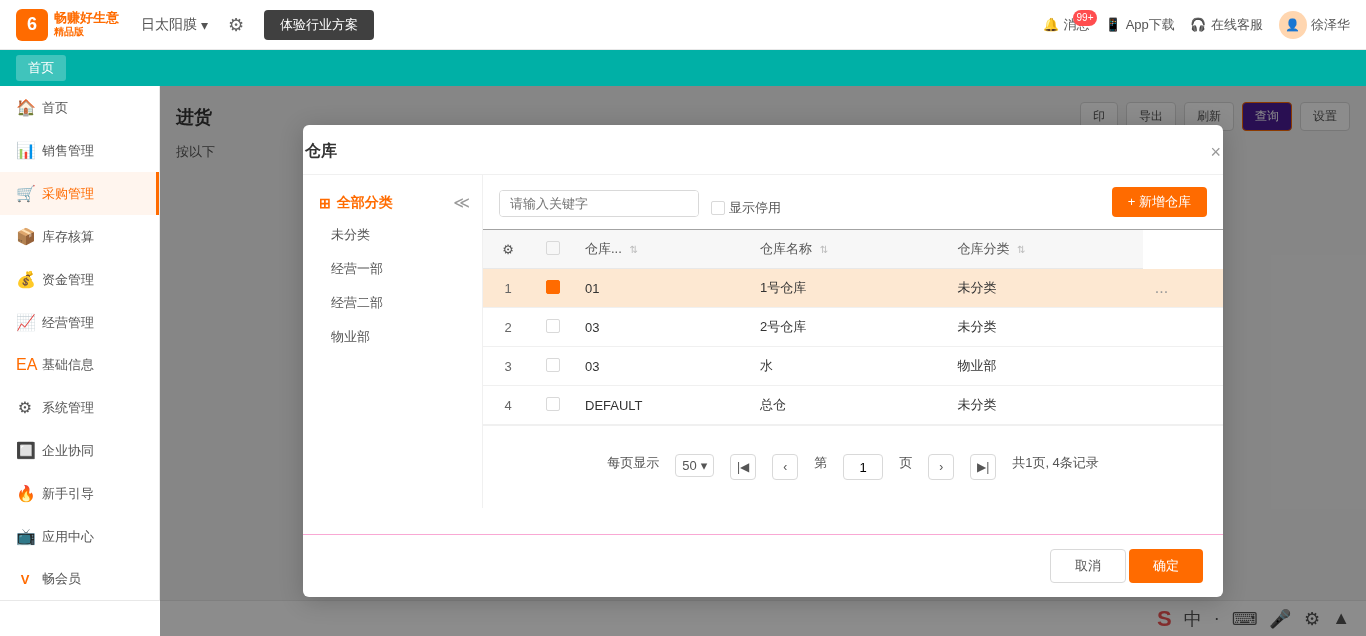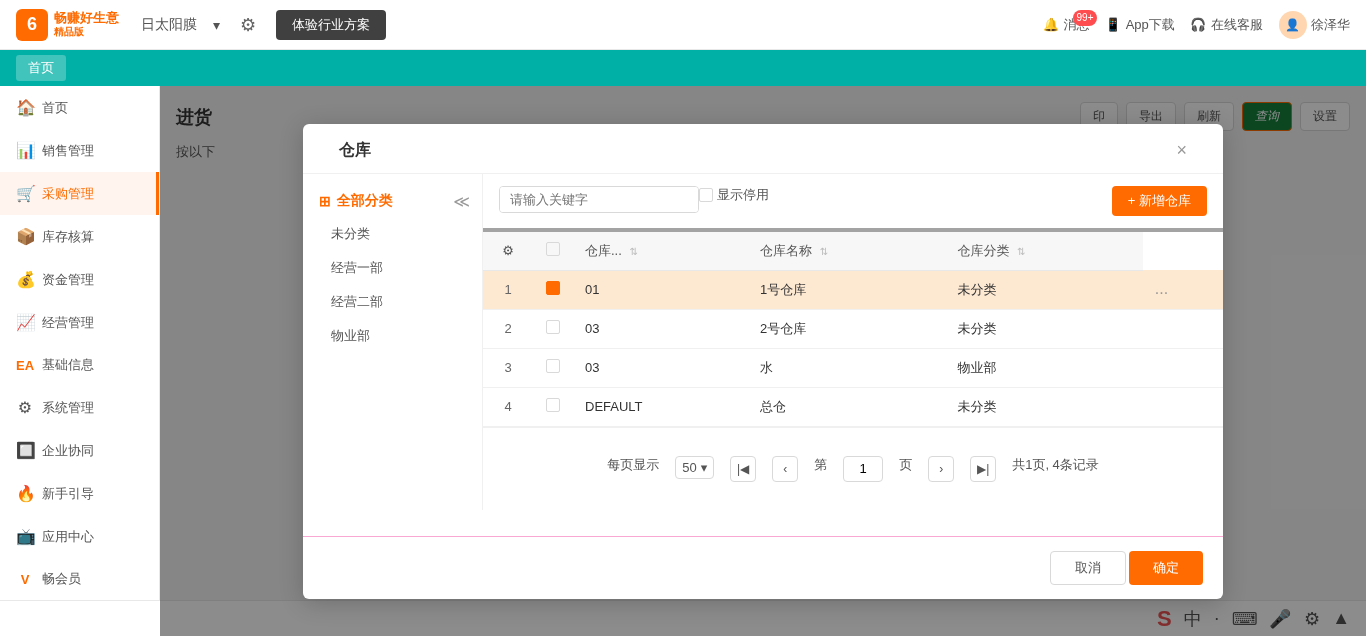--- a/index.html
+++ b/index.html
@@ -21,21 +21,21 @@
       color: #ff6b00; font-weight: bold; font-size: 15px;
     }
     .logo-icon {
       width: 32px; height: 32px; background: #ff6b00; border-radius: 6px;
       display: flex; align-items: center; justify-content: center;
       color: #fff; font-size: 18px; font-weight: bold;
     }
     .logo-text { font-size: 13px; color: #ff6b00; line-height: 1.2; }
     .logo-badge { font-size: 10px; color: #ff6b00; }
     .topbar-selector {
-      display: flex; align-items: center; gap: 16px;
+      display: flex; align-items: center; gap: 4px;
       color: #333; font-size: 14px; cursor: pointer; margin-left: 10px;
     }
     .topbar-selector span { color: #555; }
     .topbar-gear {
       width: 32px; height: 32px; display: flex; align-items: center; justify-content: center;
       cursor: pointer; color: #666; font-size: 18px;
     }
     .topbar-btn {
       background: #404040; color: #fff; border: none; padding: 6px 16px;
       border-radius: 4px; cursor: pointer; font-size: 13px;
@@ -99,21 +99,21 @@
       background: rgba(0,0,0,0.45); z-index: 100;
       display: flex; align-items: center; justify-content: center;
     }
     .modal {
       background: #fff; border-radius: 6px; width: 920px;
       max-height: 560px; box-shadow: 0 4px 24px rgba(0,0,0,0.2);
       display: flex; flex-direction: column;
     }
     .modal-header {
       display: flex; align-items: center; justify-content: space-between;
-      padding: 16px 36px 12px;
+      padding: 16px 2px 12px;
       border-bottom: 1px solid #f0f0f0;
     }
     .modal-title { font-size: 16px; font-weight: bold; color: #333; }
     .modal-close {
       cursor: pointer; color: #999; font-size: 18px; line-height: 1;
     }
     .modal-body { display: flex; flex: 1; overflow: hidden; }
 
     
     .cat-sidebar {
@@ -131,22 +131,22 @@
     }
     .cat-grid-icon { font-size: 14px; }
     .cat-collapse { color: #999; font-size: 16px; }
     .cat-item {
       padding: 8px 16px 8px 28px; cursor: pointer; color: #555; font-size: 13px;
     }
 
     
     .table-area { flex: 1; display: flex; flex-direction: column; overflow: hidden; }
     .table-toolbar {
-      padding: 12px 16px; display: flex; align-items: flex-start; gap: 0;
-      border-bottom: 4px solid #a3a3a3;
+      padding: 12px 16px; display: flex; align-items: flex-end; gap: 12px;
+      border-bottom: 1px solid #a3a3a3;
     }
     .search-box {
       display: flex; align-items: center; border: 1px solid #d9d9d9;
       border-radius: 4px; overflow: hidden; width: 200px;
     }
     .search-input {
       border: none; outline: none; padding: 5px 10px;
       font-size: 13px; flex: 1; color: #999;
     }
     .search-btn {
@@ -223,21 +223,21 @@
     .page-title-bar {
       display: flex; align-items: center; justify-content: space-between; margin-bottom: 12px;
     }
     .page-title { font-size: 18px; font-weight: bold; color: #333; }
     .page-actions { display: flex; gap: 8px; }
     .action-btn {
       padding: 5px 12px; border: 1px solid #d9d9d9; border-radius: 4px;
       background: #fff; cursor: pointer; font-size: 12px; color: #555;
     }
     .action-btn.primary {
-      background: #15803d; color: #fff; border-color: #ff6b00; font-style: italic;
+      background: #4c1d95; color: #fff; border-color: #ff6b00;
     }
 
     
     .bottom-bar {
       position: absolute; bottom: 0; width: 1366px;
       height: 36px; background: #fff; border-top: 1px solid #e8e8e8;
       display: flex; align-items: center; padding: 0 16px;
       justify-content: flex-end; gap: 12px;
     }
     .bottom-icon { font-size: 18px; color: #555; cursor: pointer; }
@@ -305,21 +305,21 @@
     </div>
     <div class="sidebar-item">
       <span class="sidebar-icon">💰</span>
       <span>资金管理</span>
     </div>
     <div class="sidebar-item">
       <span class="sidebar-icon">📈</span>
       <span>经营管理</span>
     </div>
     <div class="sidebar-item">
-      <span class="sidebar-icon" style="font-size:13px;font-weight:bold;color:#ff6b00">EA</span>
+      <span class="sidebar-icon" style="font-size:16px;font-weight:normal;color:#ff6b00">EA</span>
       <span>基础信息</span>
     </div>
     <div class="sidebar-item">
       <span class="sidebar-icon">⚙</span>
       <span>系统管理</span>
     </div>
     <div class="sidebar-item">
       <span class="sidebar-icon">🔲</span>
       <span>企业协同</span>
     </div>

